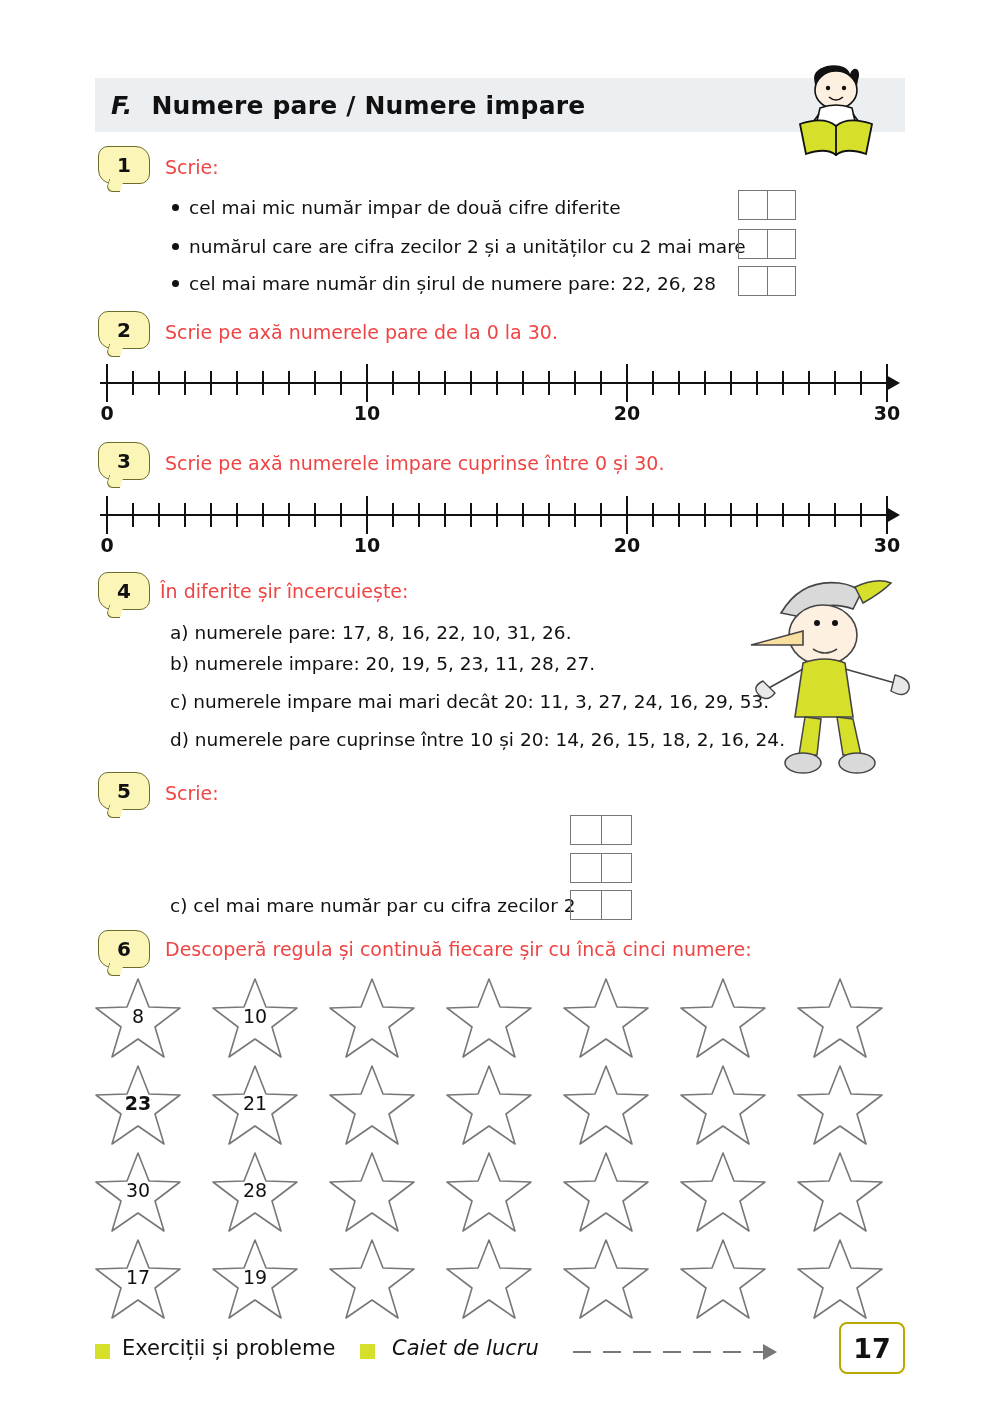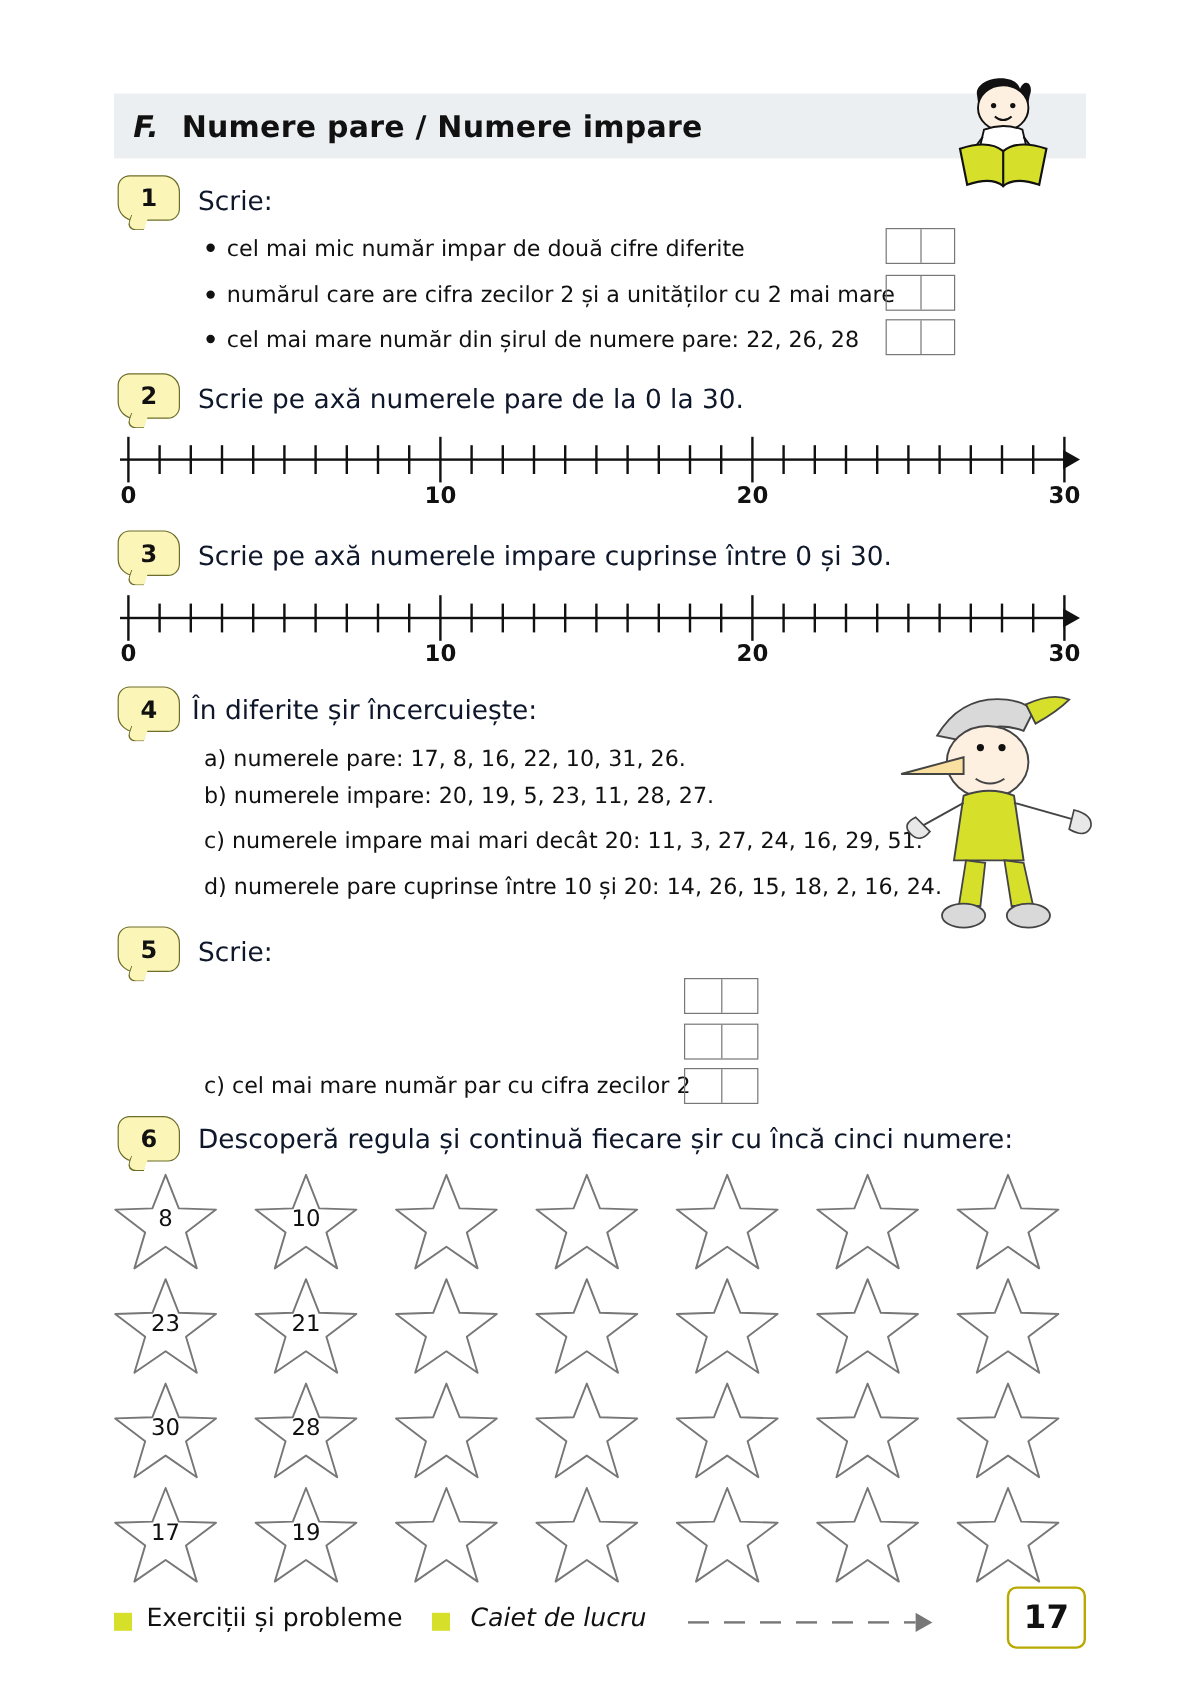--- a/index.html
+++ b/index.html
@@ -70,22 +70,22 @@
     height: 12px;
     background: #fbf6b8;
     border-left: 1.6px solid #6d6d2a;
     border-bottom: 1.6px solid #6d6d2a;
     border-radius: 0 0 0 8px;
     transform: skewX(-18deg);
   }
 
   .prompt {
     position: absolute;
-    font-size: 22px;
-    color: #0f172a;
+    font-size: 19px;
+    color: #ef4444;
     white-space: nowrap;
   }
   .sub {
     position: absolute;
     font-size: 18.5px;
     color: #111;
     white-space: nowrap;
   }
   .bullet-dot {
     display: inline-block;
@@ -377,21 +377,21 @@
       <div class="axlabel" style="left: 7px;">0</div>
       <div class="axlabel" style="left: 267px;">10</div>
       <div class="axlabel" style="left: 527px;">20</div>
       <div class="axlabel" style="left: 787px;">30</div>
     </div>
 
   <div class="badge" style="left:98px; top:572px;">4</div>
   <div class="prompt" style="left:160px; top:580px;">În diferite șir încercuiește:</div>
   <div class="sub" style="left:170px; top:622px;">a) numerele pare: 17, 8, 16, 22, 10, 31, 26.</div>
   <div class="sub" style="left:170px; top:653px;">b) numerele impare: 20, 19, 5, 23, 11, 28, 27.</div>
-  <div class="sub" style="left:170px; top:691px;">c) numerele impare mai mari decât 20: 11, 3, 27, 24, 16, 29, 51.</div>
+  <div class="sub" style="left:170px; top:691px;">c) numerele impare mai mari decât 20: 11, 3, 27, 24, 16, 29, 53.</div>
   <div class="sub" style="left:170px; top:729px;">d) numerele pare cuprinse între 10 și 20: 14, 26, 15, 18, 2, 16, 24.</div>
 
   <div class="char-pinocchio">
     <svg width="195" height="225" viewBox="0 0 195 225">
 
       <path d="M36 48 q20 -34 58 -30 q16 2 22 10 l-8 16 q-28 -10 -52 8 Z" fill="#d9d9d9" stroke="#444" stroke-width="1.6"></path>
       <path d="M110 22 q22 -10 36 -4 q-10 10 -28 20 Z" fill="#d6e02a" stroke="#444" stroke-width="1.6"></path>
 
       <ellipse cx="78" cy="70" rx="34" ry="30" fill="#fdf0e0" stroke="#444" stroke-width="1.6"></ellipse>
 
@@ -472,21 +472,21 @@
           <path d="M46 4 L57 32 L88 33 L63 52 L72 82 L46 64 L20 82 L29 52 L4 33 L35 32 Z" fill="#ffffff" stroke="#777" stroke-width="1.6" stroke-linejoin="round"></path>
         </svg>
         <div class="star-num"></div>
       </div>
       <div class="star-wrap" style="left: 794px; top: 975px;">
         <svg width="92" height="88" viewBox="0 0 92 88">
           <path d="M46 4 L57 32 L88 33 L63 52 L72 82 L46 64 L20 82 L29 52 L4 33 L35 32 Z" fill="#ffffff" stroke="#777" stroke-width="1.6" stroke-linejoin="round"></path>
         </svg>
         <div class="star-num"></div>
       </div>
-      <div class="star-wrap" style="left: 92px; top: 1062px;">
+      <div class="star-wrap" style="left: 92px; top: 1062px; font-weight: bold;">
         <svg width="92" height="88" viewBox="0 0 92 88">
           <path d="M46 4 L57 32 L88 33 L63 52 L72 82 L46 64 L20 82 L29 52 L4 33 L35 32 Z" fill="#ffffff" stroke="#777" stroke-width="1.6" stroke-linejoin="round"></path>
         </svg>
         <div class="star-num">23</div>
       </div>
       <div class="star-wrap" style="left: 209px; top: 1062px;">
         <svg width="92" height="88" viewBox="0 0 92 88">
           <path d="M46 4 L57 32 L88 33 L63 52 L72 82 L46 64 L20 82 L29 52 L4 33 L35 32 Z" fill="#ffffff" stroke="#777" stroke-width="1.6" stroke-linejoin="round"></path>
         </svg>
         <div class="star-num">21</div>

